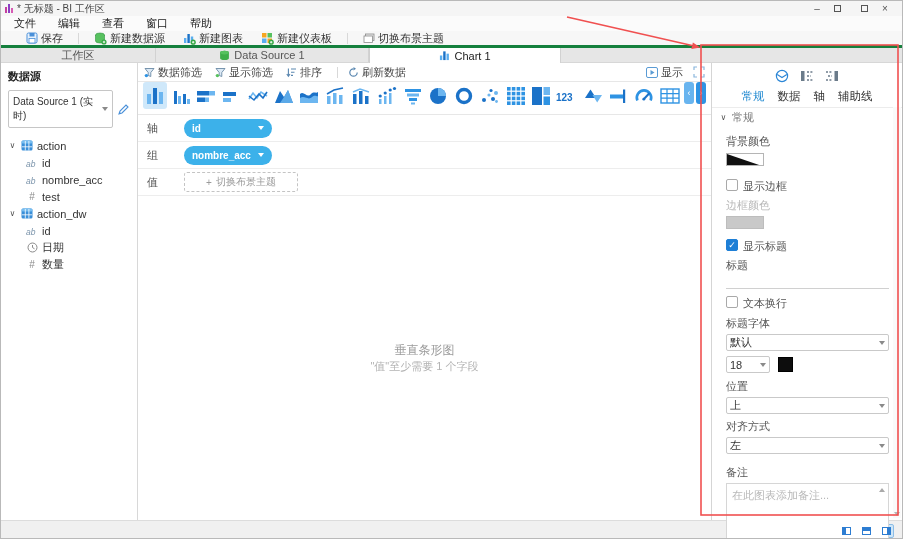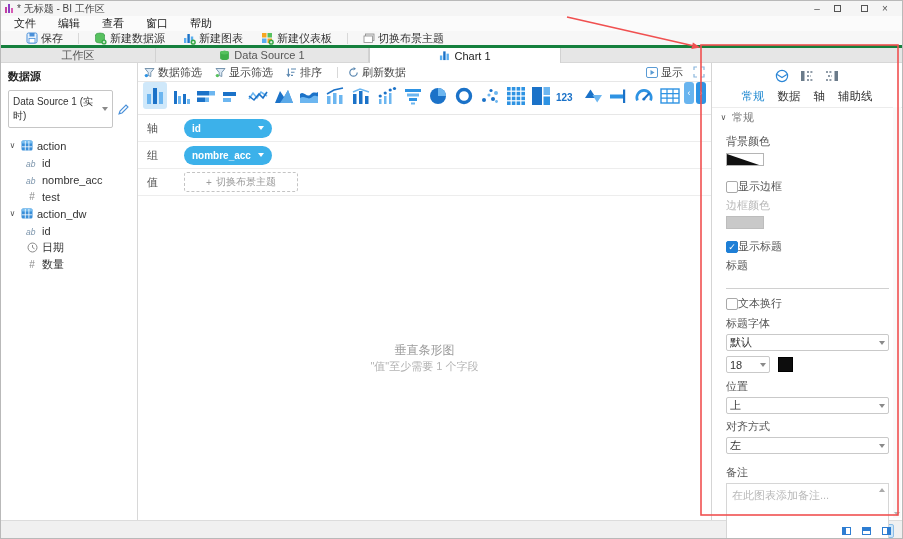--- a/index.html
+++ b/index.html
@@ -77,21 +77,21 @@
   .rpanel{width:191px;border-left:1px solid #d5d5d5;background:#fff;position:relative}
   .rp-icons{height:22px;display:flex;align-items:center;justify-content:center;gap:11px;padding-top:4px}
   .rp-tabs{height:22px;display:flex;align-items:center;justify-content:center;gap:13px;font-size:11.5px;color:#333}
   .rp-tabs .active{color:#1e88d0}
   .rp-sechdr{height:19px;border-top:1px solid #ececec;display:flex;align-items:center;gap:4px;padding-left:7px;color:#777}
   .rp-body{padding:0 13px 0 14px}
   .rp-label{color:#555;font-size:11px}
   .rp-label.dis{color:#b8b8b8}
   .swatch-bg{margin-top:4px;width:38px;height:13px;border:1px solid #b5b5b5;display:block}
   .swatch-gray{margin-top:3px;width:38px;height:13px;background:#c9c9c9;border:1px solid #bdbdbd}
-  .chk-row{display:flex;align-items:center;}
+  .chk-row{display:flex;gap:5px}
   .chk{width:12px;height:12px;border:1px solid #a9a9a9;border-radius:2px;background:#fff;display:flex;align-items:center;justify-content:center;font-size:9px;color:#fff}
   .chk.on{background:#1e7fd6;border-color:#1e7fd6}
   .rp-input{width:100%;height:14px;border:none;border-bottom:1px solid #d0d0d0;outline:none;font-size:11px}
   .rp-select{height:17px;border:1px solid #c9c9c9;border-radius:2px;background:#fff;display:flex;align-items:center;padding:0 3px;color:#333}
   .rp-select .sel-arrow{margin-left:auto}
   .size-row{display:flex;align-items:center;gap:8px}
   .rp-select.size{width:44px}
   .swatch-black{width:15px;height:15px;background:#0d0d0d;border:1px solid #000}
   .note-wrap{position:relative;margin-top:3px}
   .note-area{width:100%;height:70px;border:1px solid #d6d6d6;resize:none;outline:none;padding:4px 14px 4px 5px;font-family:"Liberation Sans","DejaVu Sans",sans-serif;font-size:11px;color:#555}

